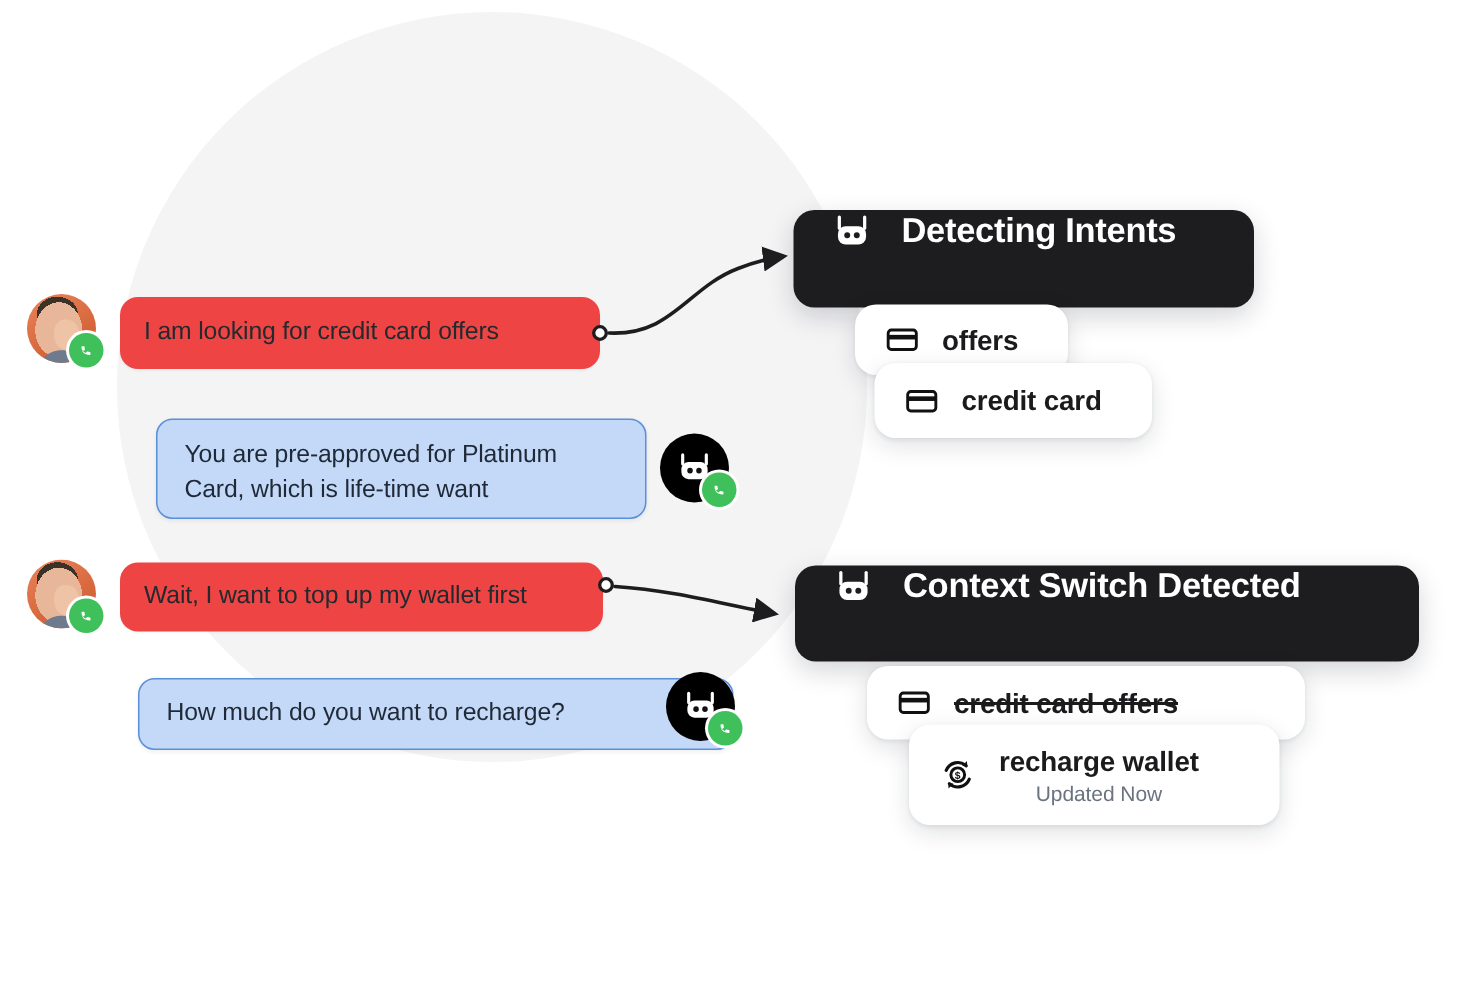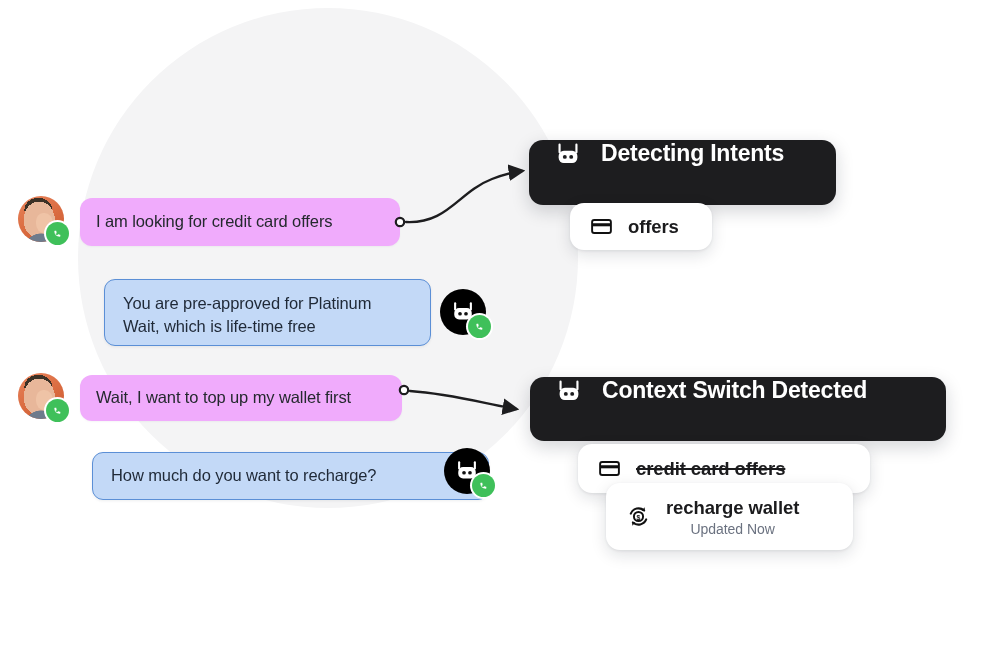--- a/index.html
+++ b/index.html
@@ -39,21 +39,21 @@
     position: absolute;
     z-index: 3;
     display: flex;
     align-items: center;
     font-size: 16.5px;
     line-height: 1.42;
     letter-spacing: -0.1px;
     color: #24292e;
   }
   .bubble-user {
-    background: #f0abfc;
+    background: #ef4444;
     border-radius: 12px;
     padding: 12px 22px 12px 16px;
     box-shadow: 0 1px 2px rgba(16,24,40,0.04);
   }
   .bubble-bot {
     background: #c3d9f7;
     border: 1.4px solid #5b8fd6;
     border-radius: 11px;
     padding: 12px 18px;
     color: #1f2937;
@@ -193,21 +193,21 @@
       <circle cx="404" cy="390" r="4.2" fill="#ffffff" stroke="#1d1d1f" stroke-width="2.2"></circle>
       <path d="M 410 391 C 452 394, 482 403, 516 409" fill="none" stroke="#1d1d1f" stroke-width="2.4" stroke-linecap="round" marker-end="url(#arrow)"></path>
     </g>
   </svg>
 
   <div class="bubble bubble-user" id="msg-1">
     <span>I am looking for credit card offers</span>
   </div>
 
   <div class="bubble bubble-bot" id="msg-2">
-    <span>You are pre-approved for Platinum Wait, which is life-time free</span>
+    <span>You are pre-approved for Platinum Card, which is life-time want</span>
   </div>
 
   <div class="bubble bubble-user" id="msg-3">
     <span>Wait, I want to top up my wallet first</span>
   </div>
 
   <div class="bubble bubble-bot" id="msg-4">
     <span>How much do you want to recharge?</span>
   </div>
 
@@ -283,20 +283,29 @@
   <div class="chip" id="chip-offers">
     <span class="icon">
       <svg width="23" height="23" viewBox="0 0 24 24" fill="none">
         <rect x="2.2" y="5.2" width="19.6" height="13.6" rx="2.2" stroke="#111111" stroke-width="2"></rect>
         <rect x="2.2" y="8.6" width="19.6" height="3.2" fill="#111111"></rect>
       </svg>
     </span>
     <span class="chip-label">offers</span>
   </div>
 
+  <div class="chip" id="chip-creditcard">
+    <span class="icon">
+      <svg width="23" height="23" viewBox="0 0 24 24" fill="none">
+        <rect x="2.2" y="5.2" width="19.6" height="13.6" rx="2.2" stroke="#111111" stroke-width="2"></rect>
+        <rect x="2.2" y="8.6" width="19.6" height="3.2" fill="#111111"></rect>
+      </svg>
+    </span>
+    <span class="chip-label">credit card</span>
+  </div>
 
   <div class="panel" id="panel-context">
     <span class="icon">
       <svg width="30" height="30" viewBox="0 0 32 32" fill="none">
         <path d="M7 5 L7 13" stroke="#ffffff" stroke-width="2.3" stroke-linecap="round"></path>
         <path d="M25 5 L25 13" stroke="#ffffff" stroke-width="2.3" stroke-linecap="round"></path>
         <rect x="6" y="11.5" width="20" height="13" rx="5.5" fill="#ffffff"></rect>
         <circle cx="12.6" cy="18" r="2.1" fill="#1d1d1f"></circle>
         <circle cx="19.4" cy="18" r="2.1" fill="#1d1d1f"></circle>
       </svg>

